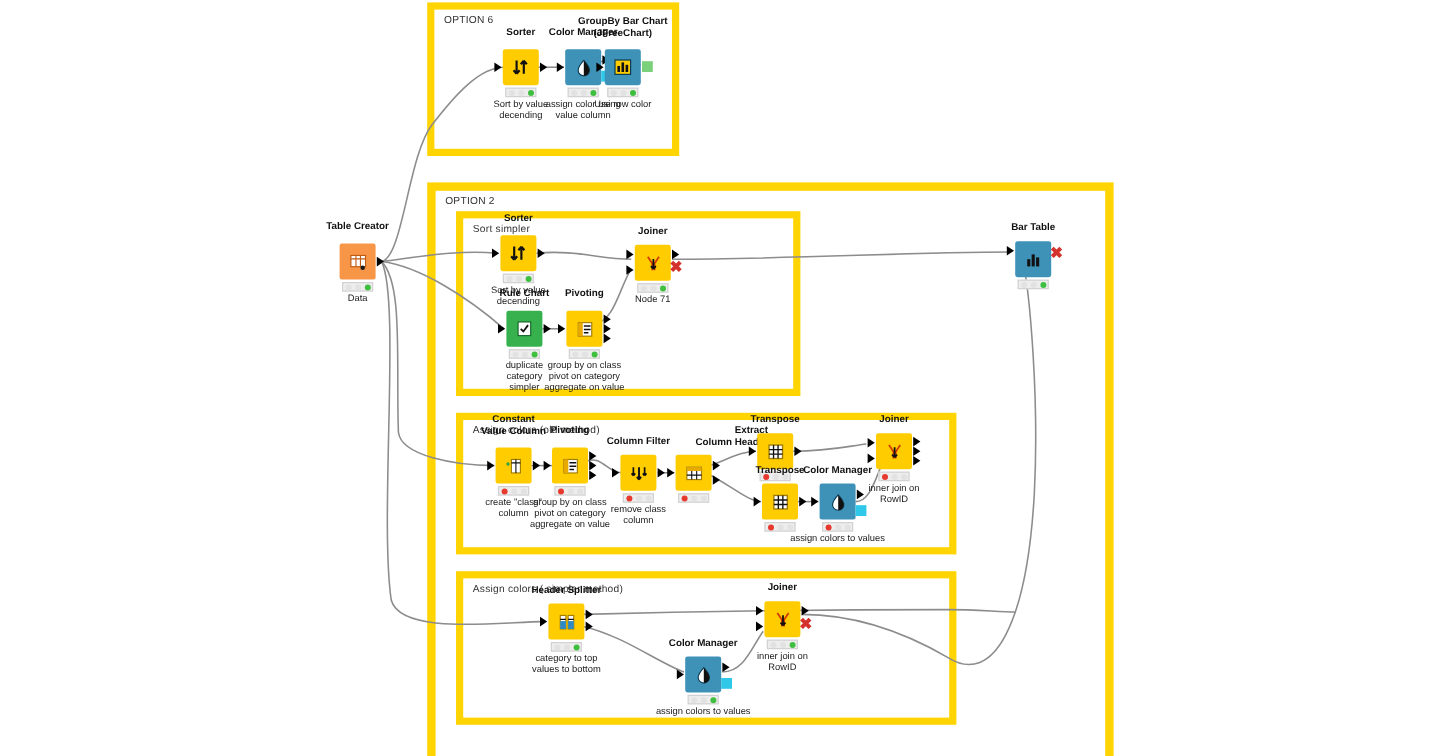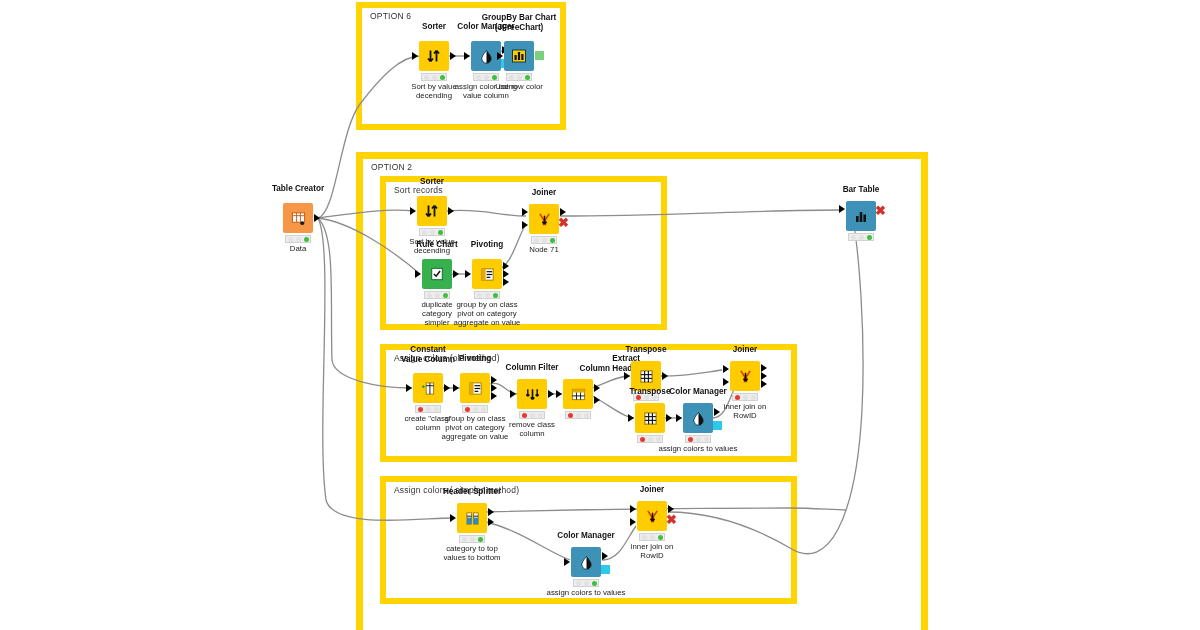--- a/index.html
+++ b/index.html
@@ -58,21 +58,21 @@
 
   <div class="frame" style="left:356px;top:2px;width:210px;height:128px;">
     <span class="frame-label">OPTION 6</span>
   </div>
 
   <div class="frame frame-outer" style="left:356px;top:152px;width:572px;height:604px;">
     <span class="frame-label">OPTION 2</span>
   </div>
 
   <div class="frame" style="left:380px;top:176px;width:287px;height:154px;">
-    <span class="frame-label">Sort records</span>
+    <span class="frame-label">Sort simpler</span>
   </div>
 
   <div class="frame" style="left:380px;top:344px;width:417px;height:118px;">
     <span class="frame-label">Assign colors (old method)</span>
   </div>
 
   <div class="frame" style="left:380px;top:476px;width:417px;height:128px;">
     <span class="frame-label">Assign colors ( simpler method)</span>
   </div>
 

